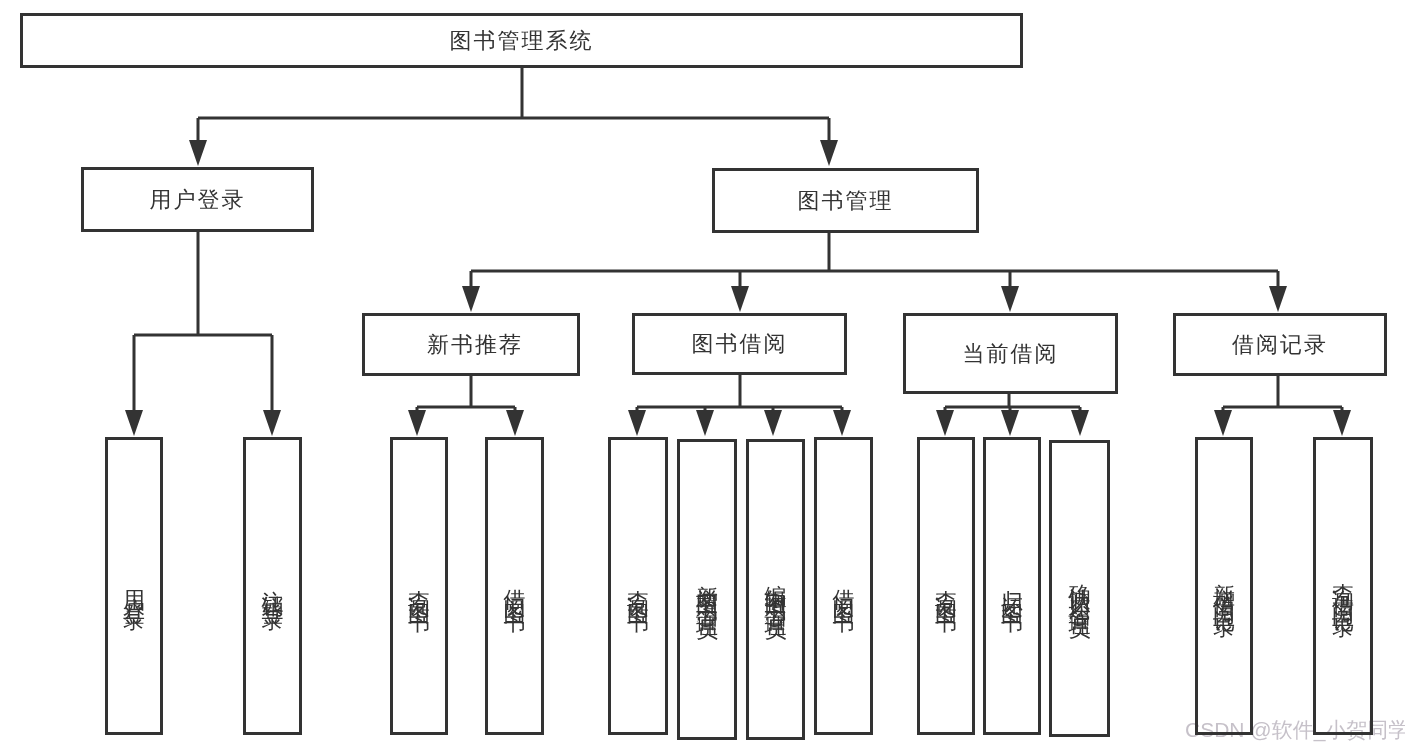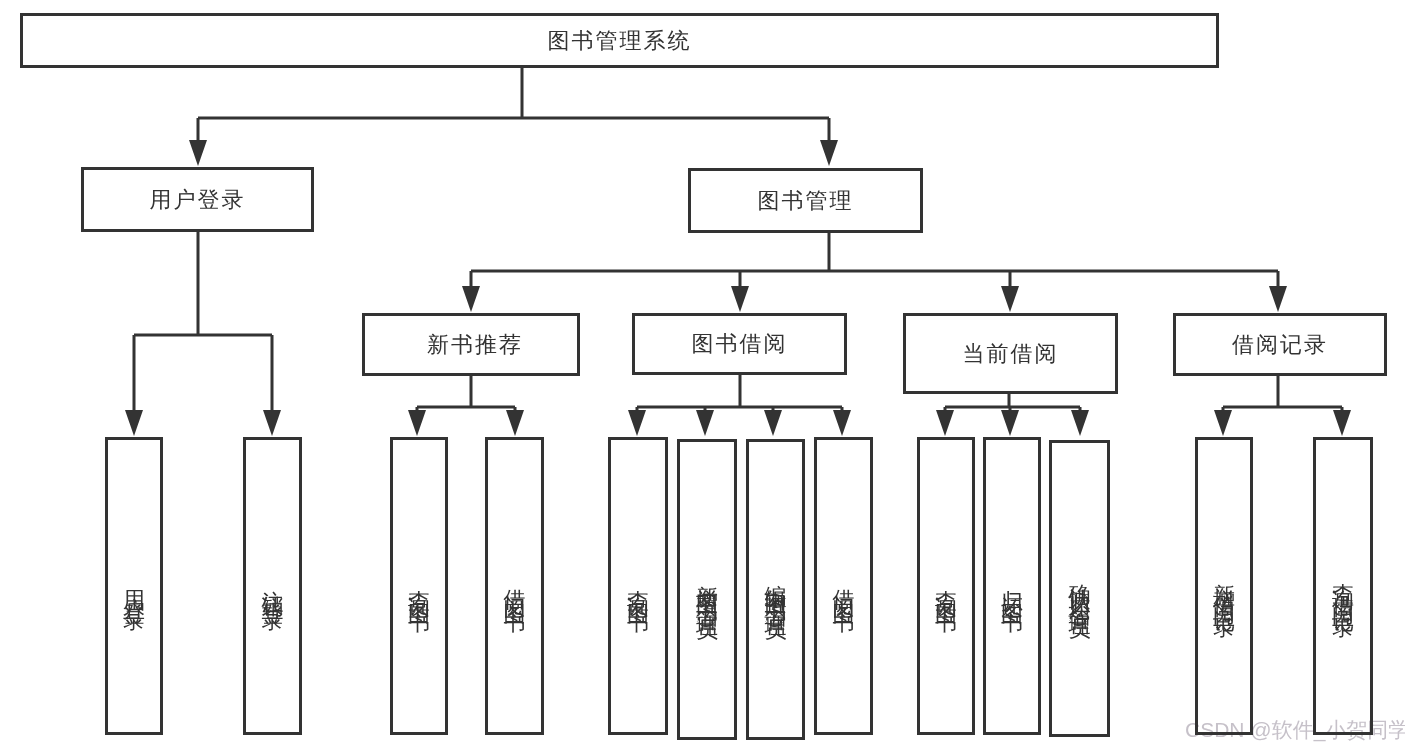--- a/index.html
+++ b/index.html
@@ -102,24 +102,24 @@
         <polygon points="764,410 782,410 773,436"></polygon>
         <polygon points="833,410 851,410 842,436"></polygon>
         <polygon points="936,410 954,410 945,436"></polygon>
         <polygon points="1001,410 1019,410 1010,436"></polygon>
         <polygon points="1071,410 1089,410 1080,436"></polygon>
         <polygon points="1214,410 1232,410 1223,436"></polygon>
         <polygon points="1333,410 1351,410 1342,436"></polygon>
       </g>
   </svg>
 
-  <div class="node" style="left:20px;top:13px;width:1199px;height:55px;">图书管理系统</div>
+  <div class="node" style="left:20px;top:13px;width:1003px;height:55px;">图书管理系统</div>
 
   <div class="node" style="left:81px;top:167px;width:233px;height:65px;">用户登录</div>
-  <div class="node" style="left:688px;top:168px;width:235px;height:65px;text-align:right;">图书管理</div>
+  <div class="node" style="left:712px;top:168px;width:267px;height:65px;text-align:right;">图书管理</div>
 
   <div class="node" style="left:362px;top:313px;width:218px;height:63px;padding-left:8px;">新书推荐</div>
   <div class="node" style="left:632px;top:313px;width:215px;height:62px;">图书借阅</div>
   <div class="node" style="left:903px;top:313px;width:215px;height:81px;">当前借阅</div>
   <div class="node" style="left:1173px;top:313px;width:214px;height:63px;">借阅记录</div>
 
   <div class="vnode" style="left:105px;top:437px;width:58px;height:298px;">用户登录</div>
   <div class="vnode" style="left:243px;top:437px;width:59px;height:298px;">注销登录</div>
 
   <div class="vnode" style="left:390px;top:437px;width:58px;height:298px;">查询图书</div>

